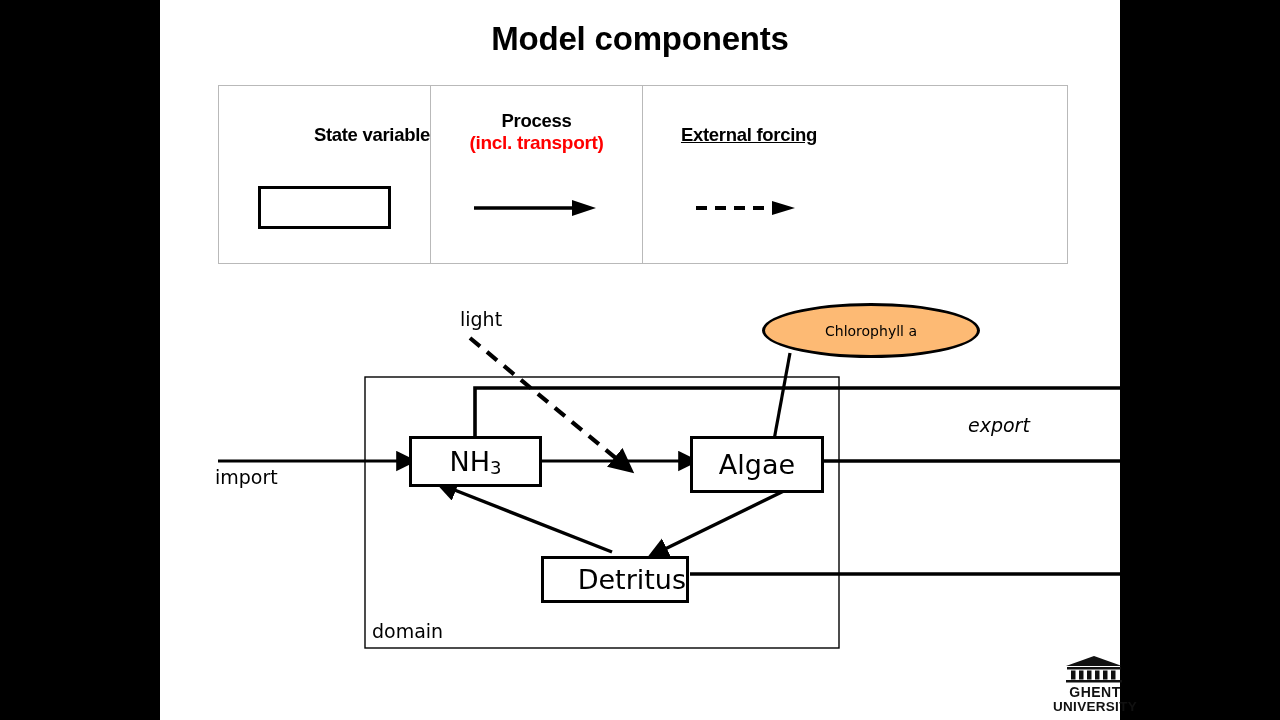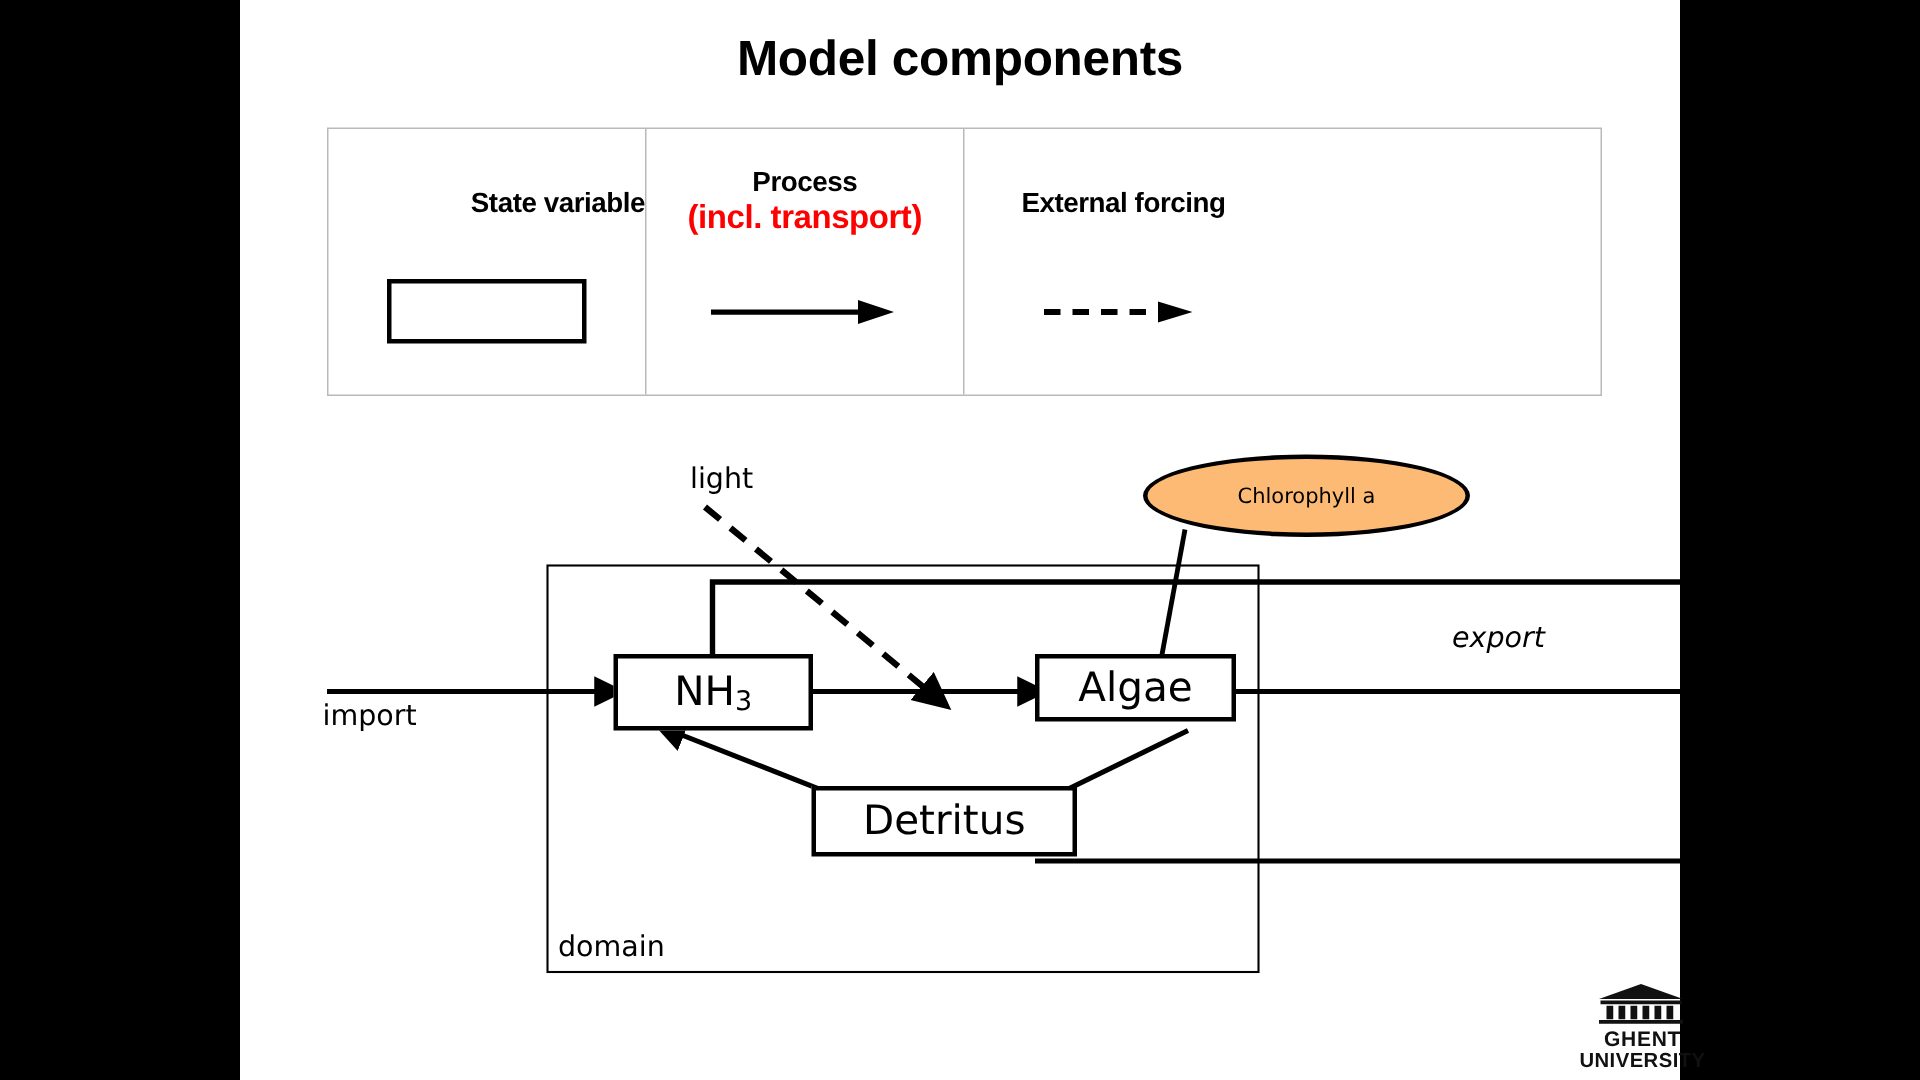--- a/index.html
+++ b/index.html
@@ -49,24 +49,24 @@
   #cell-forcing{width:212px;}
   #cell-derived{width:214px;}
 
   .legend-title{
     font-size:18.5px;font-weight:bold;color:#000;
     text-align:center;line-height:1.18;
     letter-spacing:-0.3px;
   }
   #cell-state .legend-title{margin-top:38px;}
   #cell-process .legend-title{margin-top:24px;}
-  #cell-forcing .legend-title{margin-top:38px;}
+  #cell-forcing .legend-title{margin-top:38px;text-decoration:underline;}
   #cell-derived .legend-title{margin-top:38px;}
   .legend-subtitle{
-    font-size:22px;font-weight:bold;
+    font-size:19px;font-weight:bold;
     text-align:center;line-height:1.18;
     letter-spacing:-0.3px;
   }
 
   .legend-glyph{position:absolute;left:0;width:100%;}
   #glyph-rect-wrap{top:100px;display:flex;justify-content:center;}
   #glyph-rect{width:133px;height:43px;border:3px solid #000;box-sizing:border-box;}
   #glyph-arrow-wrap{top:112px;display:flex;justify-content:center;}
   #glyph-dash-wrap{top:112px;display:flex;justify-content:center;}
   #glyph-ellipse-wrap{top:93px;display:flex;justify-content:center;}
@@ -79,22 +79,22 @@
   .node-box{
     position:absolute;
     border:3px solid #000;
     background:#fff;
     box-sizing:border-box;
     display:flex;align-items:center;justify-content:center;
     font-size:27px;color:#000;
     font-family:"DejaVu Sans", sans-serif;
   }
   #box-nh3{left:249px;top:436px;width:133px;height:51px;}
-  #box-algae{left:530px;top:436px;width:134px;height:45px;}
-  #box-detritus{left:381px;top:524px;width:177px;height:47px;}
+  #box-algae{left:530px;top:436px;width:134px;height:57px;}
+  #box-detritus{left:381px;top:556px;width:148px;height:47px;justify-content:flex-end;}
   #box-nh3 sub{font-size:18px;vertical-align:baseline;position:relative;top:6px;}
 
   #ellipse-chl{
     position:absolute;left:602px;top:303px;width:218px;height:55px;
     border:3px solid #000;border-radius:50%;box-sizing:border-box;
     background:#fdba74;
     display:flex;align-items:center;justify-content:center;
     font-size:14px;color:#000;
     font-family:"DejaVu Sans", sans-serif;
     z-index:3;

